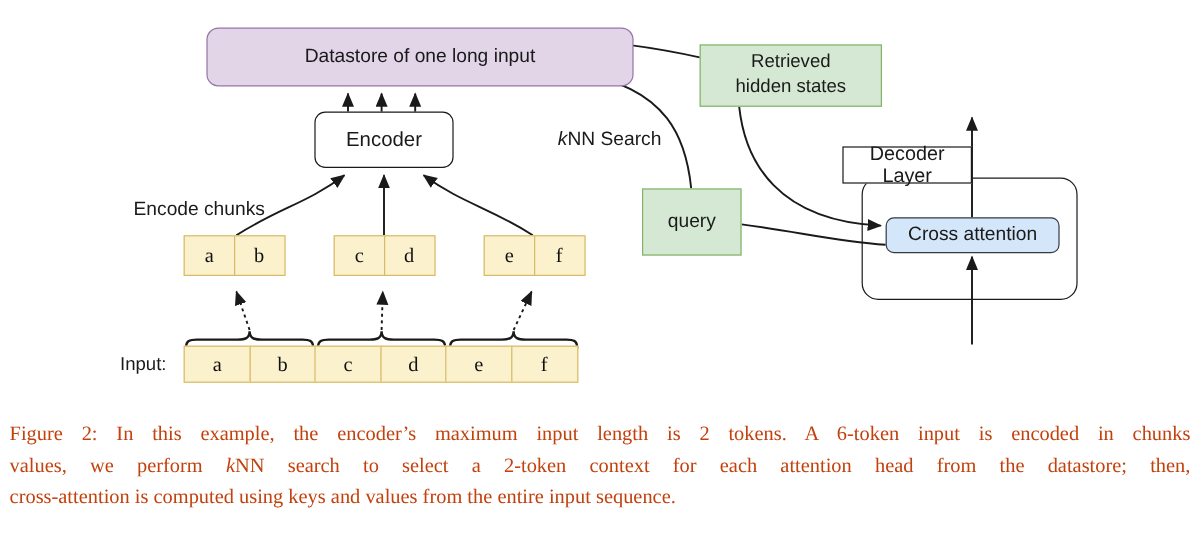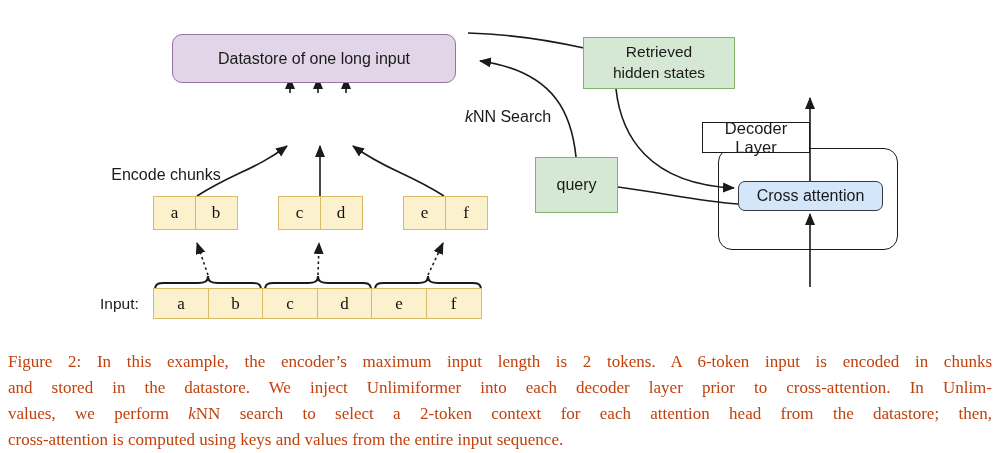--- a/index.html
+++ b/index.html
@@ -1,20 +1,20 @@
 <!DOCTYPE html>
 <html><head>
 <meta charset="utf-8">
 <style>
   html,body{margin:0;padding:0;background:#ffffff;}
   body{width:1000px;height:453px;position:relative;font-family:"Liberation Sans",sans-serif;color:#1a1a1a;overflow:hidden;}
   .diagram{position:absolute;left:0;top:0;width:1000px;height:345px;}
   svg.wires{position:absolute;left:0;top:0;z-index:1;}
   .box{position:absolute;display:flex;align-items:center;justify-content:center;box-sizing:border-box;z-index:2;text-align:center;}
-  .datastore{left:172px;top:34px;width:284px;height:49px;background:#e1d5e7;border:1.6px solid #9673a6;border-radius:10px;font-size:16px;}
+  .datastore{left:172px;top:23px;width:356px;height:49px;background:#e1d5e7;border:1.6px solid #9673a6;border-radius:10px;font-size:16px;}
   .encoder{left:262px;top:93px;width:116px;height:47px;background:#ffffff;border:1.8px solid #1a1a1a;border-radius:9px;font-size:17px;}
   .greenbox{background:#d5e8d4;border:1.6px solid #82b366;}
   .retrieved{left:583px;top:37px;width:152px;height:52px;font-size:15.5px;line-height:1.35;flex-direction:column;}
   .querybox{left:535px;top:157px;width:83px;height:56px;font-size:16px;}
   .decoder-container{left:718px;top:148px;width:180px;height:102px;border:1.6px solid #1a1a1a;border-radius:14px;background:transparent;z-index:2;}
   .decoder-layer{left:702px;top:122px;width:108px;height:31px;background:#ffffff;border:1.6px solid #1a1a1a;font-size:16.5px;z-index:3;}
   .crossattn{left:738px;top:181px;width:145px;height:30px;background:#d4e6fa;border:1.6px solid #333a40;border-radius:7px;font-size:16px;z-index:3;}
   .label{position:absolute;z-index:2;font-size:16px;}
   .knn{left:452px;top:108px;width:112px;text-align:center;font-size:16px;}
   .enc-chunks{left:103px;top:166px;width:126px;text-align:center;}
@@ -77,20 +77,23 @@
         <path d="M 265 290 C 265 284, 268 283, 274 283 L 308 283 C 314 283, 318 282, 318 276 C 318 282, 322 283, 328 283 L 362 283 C 368 283, 371 284, 371 290"></path>
         <path d="M 375 290 C 375 284, 378 283, 384 283 L 418 283 C 424 283, 428 282, 428 276 C 428 282, 432 283, 438 283 L 472 283 C 478 283, 481 284, 481 290"></path>
       </g>
     </g>
   </svg>
 
   <div class="box datastore">
     <span>Datastore of one long input</span>
   </div>
 
+  <div class="box encoder">
+    <span>Encoder</span>
+  </div>
 
   <div class="label enc-chunks">Encode chunks</div>
 
   <div class="label knn"><span class="ital">k</span><span>NN Search</span></div>
 
   <div class="box greenbox retrieved">
     <span>Retrieved</span>
     <span>hidden states</span>
   </div>
 
@@ -129,16 +132,15 @@
     <div class="cell">c</div>
     <div class="cell">d</div>
     <div class="cell">e</div>
     <div class="cell">f</div>
   </div>
 
 </div>
 
 <div class="caption">
   <div class="cap-line just">Figure 2: In this example, the encoder’s maximum input length is 2 tokens. A 6-token input is encoded in chunks</div>
-  <div class="cap-line just">and stored in the datastore. We inject Unlimiformer into each decoder layer prior to cross-attention. In Unlim-</div>
   <div class="cap-line just"><span>values, we perform </span><span class="ital">k</span><span>NN search to select a 2-token context for each attention head from the datastore; then,</span></div>
   <div class="cap-line">cross-attention is computed using keys and values from the entire input sequence.</div>
 </div>
 
 </body></html>

